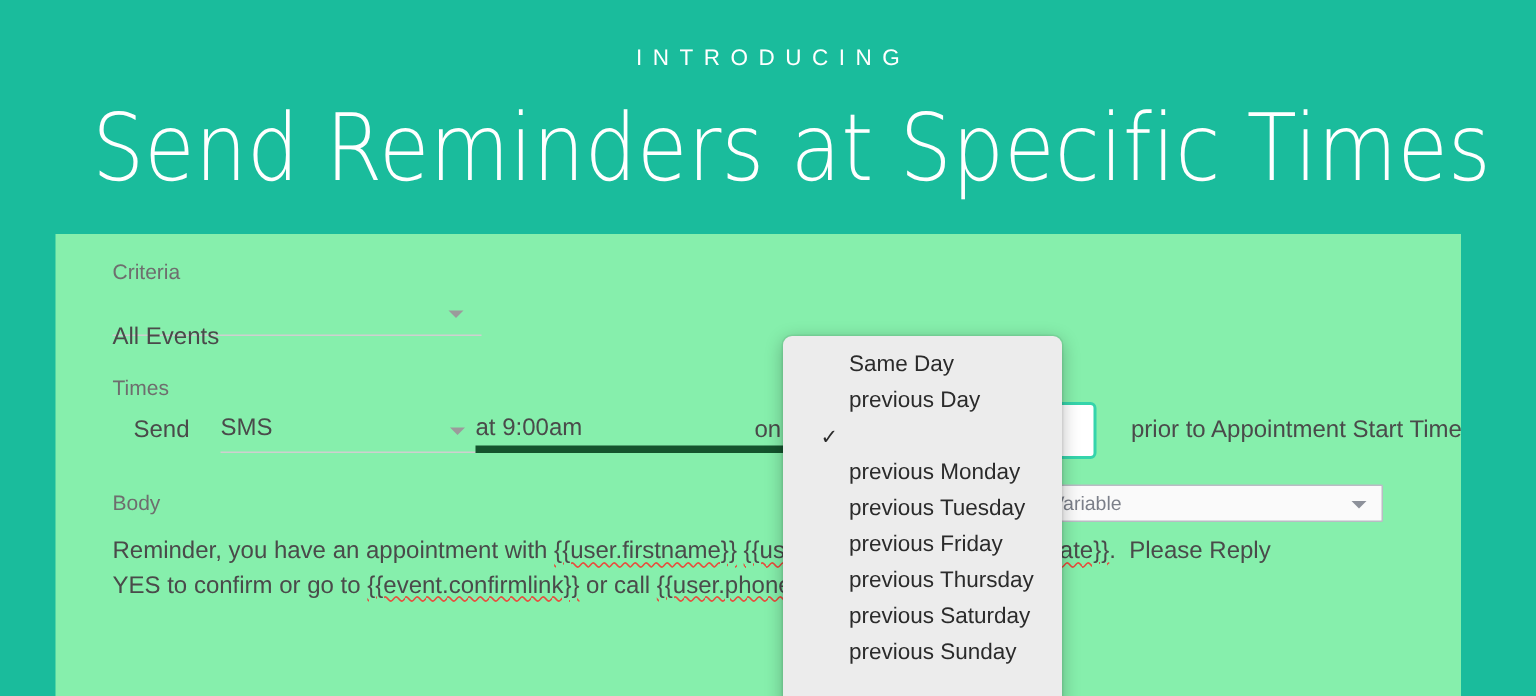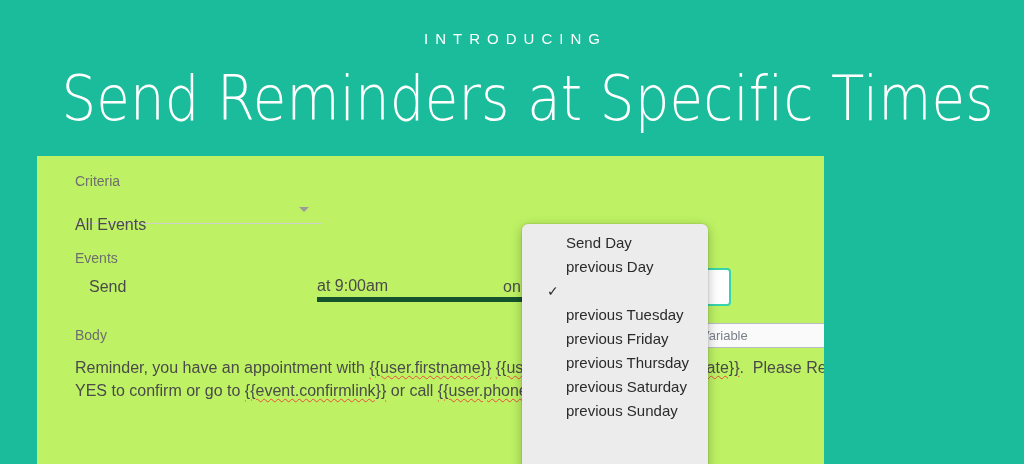--- a/index.html
+++ b/index.html
@@ -54,23 +54,23 @@
     transform: scaleX(0.88);
     transform-origin: center top;
     white-space: nowrap;
   }
 
   
   #panel {
     position: absolute;
     left: 37px;
     top: 156px;
-    width: 787px;
+    width: 937px;
     height: 308px;
-    background: #bef264;
+    background: #86efac;
     overflow: hidden;
   }
 
   .field-label {
     position: absolute;
     color: #6e6e6e;
     font-size: 14px;
     font-family: "Liberation Sans", sans-serif;
   }
 
@@ -249,47 +249,53 @@
 </div>
 
 <div id="panel">
 
   <div class="field-label" id="criteria-label">Criteria</div>
   <div id="criteria-select">
     <span id="criteria-value">All Events</span>
     <span class="caret" id="criteria-caret"></span>
   </div>
 
-  <div class="field-label" id="timing-label">Events</div>
+  <div class="field-label" id="timing-label">Times</div>
 
   <div id="send-word">Send</div>
 
+  <div id="sms-select">
+    <span id="sms-value">SMS</span>
+    <span class="caret" id="sms-caret"></span>
+  </div>
 
   <div id="time-select">
     <span id="time-value">at 9:00am</span>
     <span class="caret" id="time-caret"></span>
   </div>
 
   <div id="on-word">on</div>
 
   <div id="weekday-select"></div>
 
+  <div id="prior-text">prior to Appointment Start Time</div>
 
   <div class="field-label" id="body-label">Body</div>
 
   <div id="variable-select">
     <span id="variable-value">Variable</span>
     <span class="caret" id="variable-caret"></span>
   </div>
 
   <div id="body-text"><span>Reminder, you have an appointment with </span><span class="sq">{{user.firstname}}</span><span> </span><span class="sq">{{user.lastname}}</span><span> on </span><span class="sq">{{event.date}}</span><span>.  Please Reply</span><br><span>YES to confirm or go to </span><span class="sq">{{event.confirmlink}}</span><span> or call </span><span class="sq">{{user.phone}}</span><span> to ...</span></div>
 </div>
 
 <div id="weekday-menu">
-    <div class="menu-item"><span>Send Day</span></div>
+    <div class="menu-item"><span>Same Day</span></div>
     <div class="menu-item"><span>previous Day</span></div>
     <div class="menu-item"><span class="check">✓</span></div>
+    <div class="menu-item"><span>previous Monday</span></div>
     <div class="menu-item"><span>previous Tuesday</span></div>
     <div class="menu-item"><span>previous Friday</span></div>
     <div class="menu-item"><span>previous Thursday</span></div>
     <div class="menu-item"><span>previous Saturday</span></div>
     <div class="menu-item"><span>previous Sunday</span></div>
   </div>
 
 </body></html>

